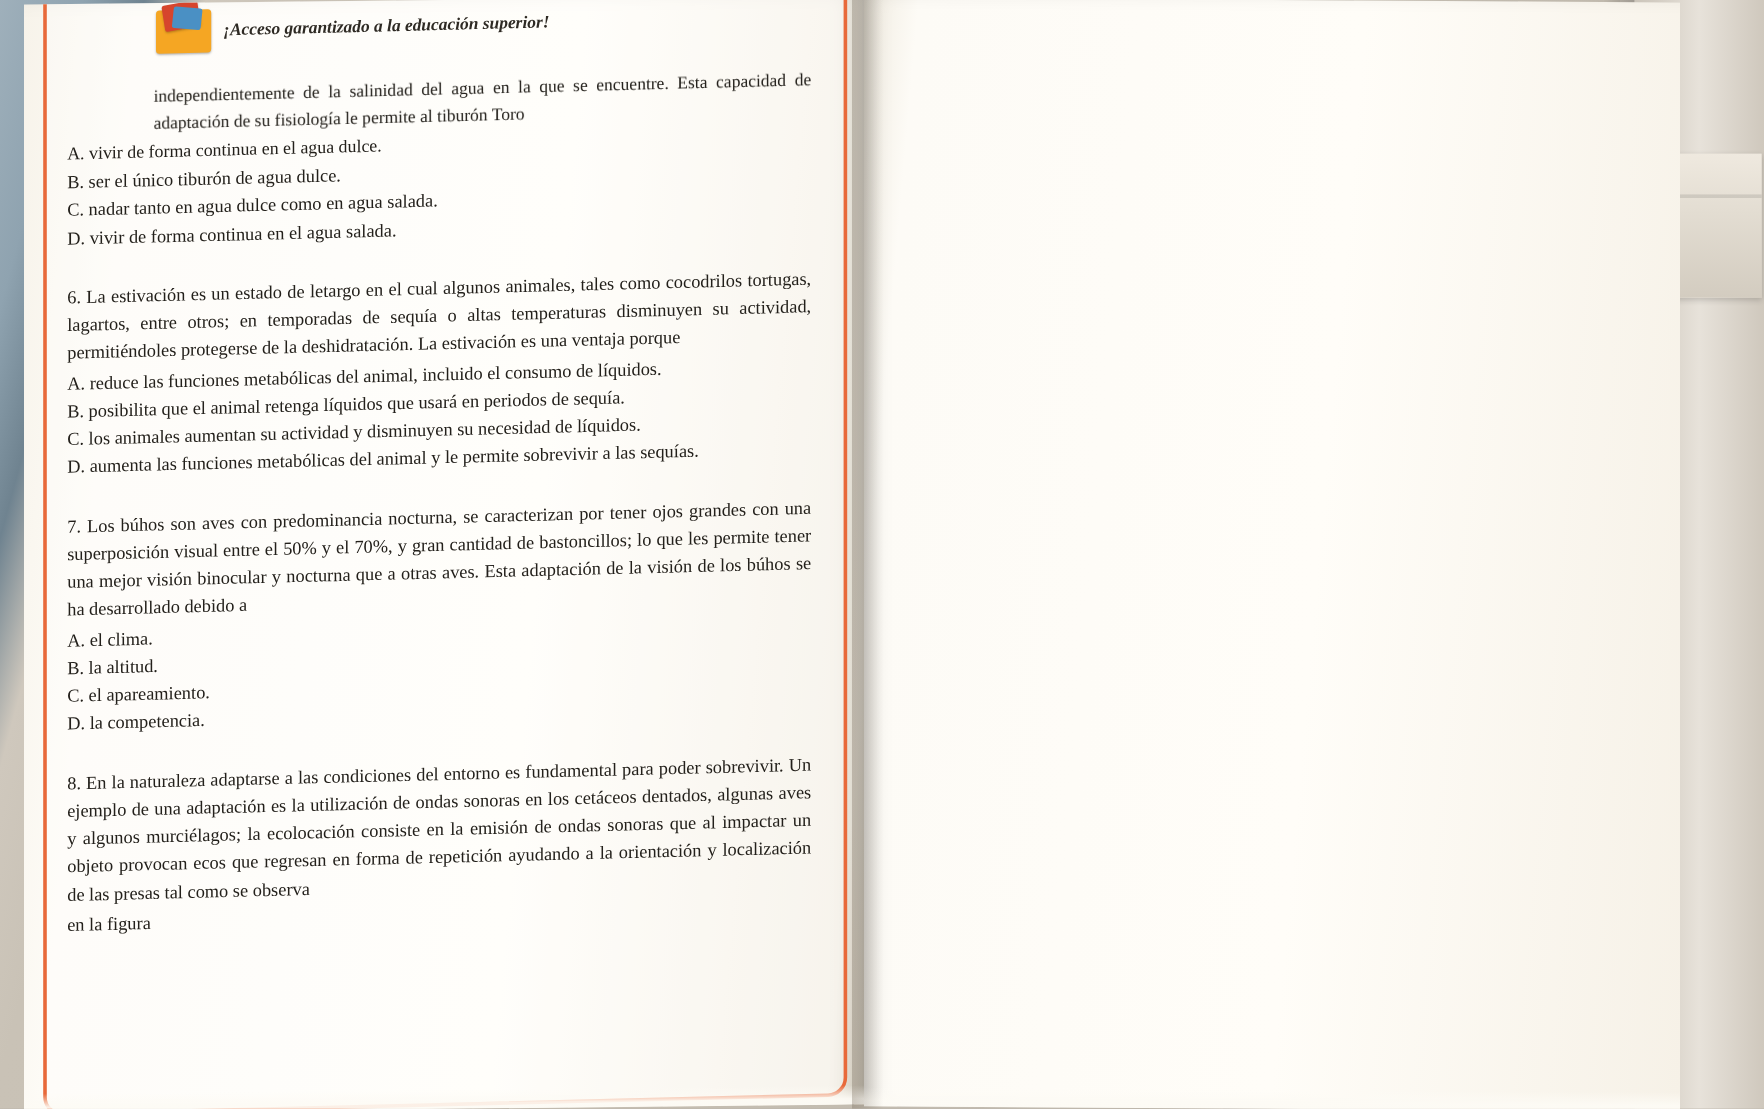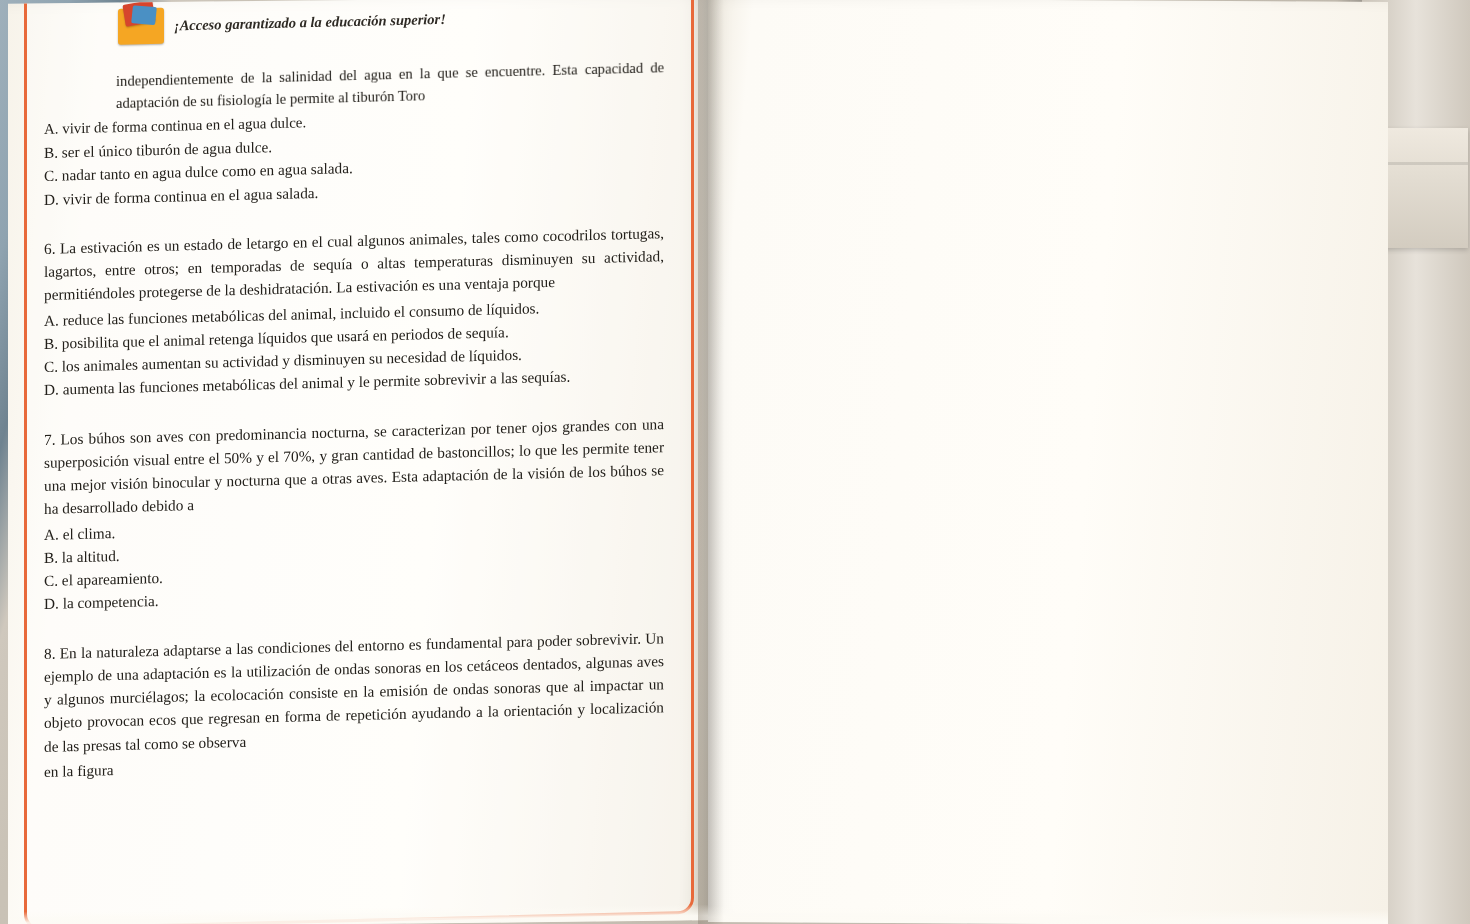--- a/index.html
+++ b/index.html
@@ -46,21 +46,21 @@
     content: "";
     position: absolute;
     left: 0; top: 34px;
     width: 100%; height: 3px;
     background: rgba(0,0,0,0.10);
   }
 
   
   .book {
     position: absolute;
-    left: 8px; top: 0;
+    left: 20px; top: 0;
     width: 1362px; height: 924px;
   }
   .page {
     position: absolute;
     top: 0;
     background: #fdfbf5;
     overflow: hidden;
   }
   .page-left {
     left: 0;

